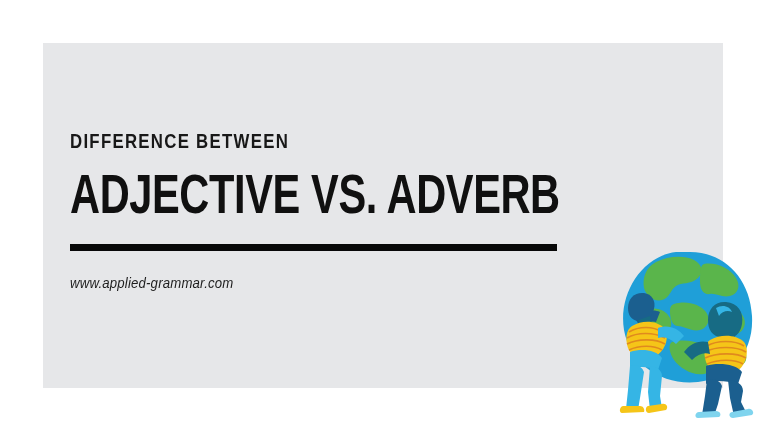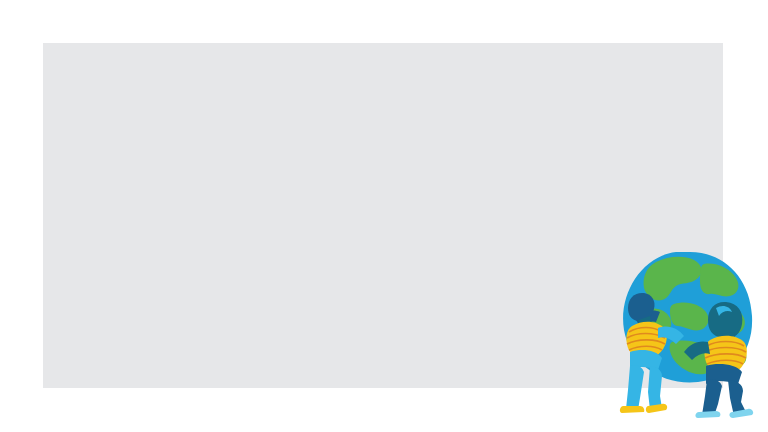--- a/index.html
+++ b/index.html
@@ -101,20 +101,31 @@
     height: 172px;
   }
 </style>
 </head>
 <body>
 
 <div id="banner">
 
   <div id="panel"></div>
 
+  <div id="text-block">
+
+    <div id="eyebrow">DIFFERENCE BETWEEN</div>
+
+    <div id="headline">ADJECTIVE VS. ADVERB</div>
+
+    <div id="divider"></div>
+
+    <div id="site-url">www.applied-grammar.com</div>
+
+  </div>
 
   <div id="illustration">
     <svg viewBox="0 0 156 172" xmlns="http://www.w3.org/2000/svg">
 
       <g>
 
         <path d="M78 6
                  C112 6 138 32 140 70
                  C142 106 120 132 86 136
                  C50 140 18 118 12 84

